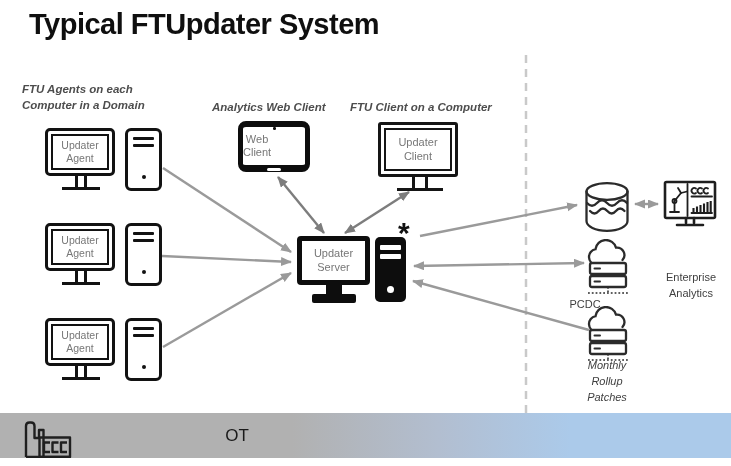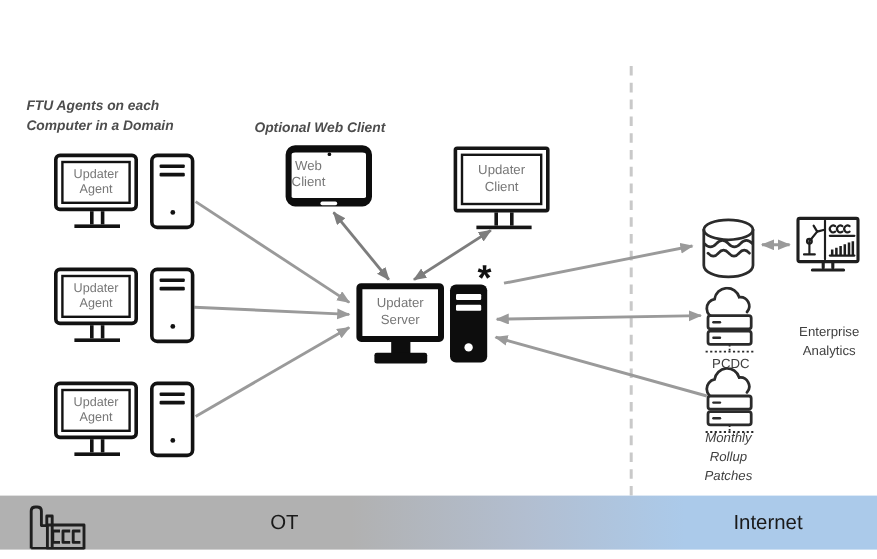--- a/index.html
+++ b/index.html
@@ -55,21 +55,21 @@
   .sbase{position:absolute;left:312px;top:294px;width:44px;height:9px;background:#0d0d0d;border-radius:2px;}
   .stower{position:absolute;left:375px;top:237px;width:31px;height:65px;background:#0d0d0d;border-radius:5px;}
   .stower .slot{position:absolute;left:5px;right:5px;height:4.5px;background:#fff;border-radius:1px;}
   .stower .s1{top:8px;} .stower .s2{top:17px;}
   .stower .dot{position:absolute;left:50%;margin-left:-3.5px;bottom:9px;width:7px;height:7px;
        background:#fff;border-radius:50%;}
   .asterisk{left:398px;top:216px;font-size:30px;font-weight:800;color:#111;}
   
   .rlab{font-size:11px;color:#3f3f3f;line-height:1.45;text-align:center;}
   .lab-ea{left:655px;top:233px;width:72px;margin-top:37px;}
-  .lab-pcdc{left:583px;top:297px;width:52px;}
+  .lab-pcdc{left:559px;top:297px;width:52px;}
   .lab-mon{left:571px;top:358px;width:72px;font-style:italic;}
   
   .icon{position:absolute;}
   
   .bar{position:absolute;left:0;top:413px;width:731px;height:45px;
        background:linear-gradient(90deg,#b1b1b1 0%,#b1b1b1 40%,#b2bed0 60%,#abcaea 78%,#abcaea 100%);}
   .zone{position:absolute;top:0;height:45px;line-height:45px;font-size:17px;color:#1a1a1a;}
   .zone-ot{left:217px;width:40px;text-align:center;}
   .zone-inet{left:598px;width:84px;text-align:center;}
   .logo{position:absolute;left:20px;top:416px;}
@@ -104,24 +104,26 @@
       <line x1="635" y1="204" x2="658" y2="204" marker-start="url(#ahr)" marker-end="url(#ah)"></line>
       <line x1="414" y1="266" x2="584" y2="263" marker-start="url(#ahr)" marker-end="url(#ah)"></line>
       <line x1="589" y1="330" x2="413" y2="281" marker-end="url(#ah)"></line>
     </g>
     <g stroke="#7d7d7d" stroke-width="2.4" fill="none">
       <line x1="278" y1="177" x2="324" y2="233" marker-start="url(#ahdr)" marker-end="url(#ahd)"></line>
       <line x1="409" y1="192" x2="345" y2="233" marker-start="url(#ahdr)" marker-end="url(#ahd)"></line>
     </g>
   </svg>
 
+  <div class="t title">Typical FTUpdater System</div>
 
   <div class="t cap cap-agents">FTU Agents on each
 Computer in a Domain</div>
-  <div class="t cap cap-web">Optional Web Client</div>
+  <div class="t cap cap-web">Analytics Web Client</div>
+  <div class="t cap cap-client">FTU Client on a Computer</div>
 
   <div class="agent" style="top:128px">
     <div class="mon">
       <div class="scr">
           <span class="t screen-text" style="position:static">Updater
 Agent</span>
         </div>
       <i class="leg l"></i>
         <i class="leg r"></i>
         <i class="base"></i>
@@ -260,21 +262,20 @@
       <line x1="23" y1="48" x2="23" y2="53" stroke-dasharray="1.8 1.8"></line>
       <line x1="3" y1="54" x2="43" y2="54" stroke-dasharray="1.8 2"></line>
     </g>
   </svg>
   <div class="t rlab lab-mon">Monthly
 Rollup
 Patches</div>
 
   <div class="bar">
     <span class="zone zone-ot">OT</span>
-    <span class="zone zone-inet">Internet</span>
   </div>
   <svg class="logo" width="52" height="42" viewBox="0 0 52 42">
     <g fill="none" stroke="#1f1f1f" stroke-width="2.4" stroke-linejoin="round">
       <path d="M6,41 V10 q0,-3.5 3.5,-3.5 h1.5 q3.5,0 3.5,3.5 V22 h4.5 V14 h4.5 V41"></path>
       <rect x="19.5" y="21.5" width="30.5" height="19.5"></rect>
       <path d="M30,26.5 h-6 v9.5 h6"></path>
       <path d="M38.5,26.5 h-6 v9.5 h6"></path>
       <path d="M47,26.5 h-6 v9.5 h6"></path>
       <line x1="6" y1="41" x2="50" y2="41"></line>
     </g>

